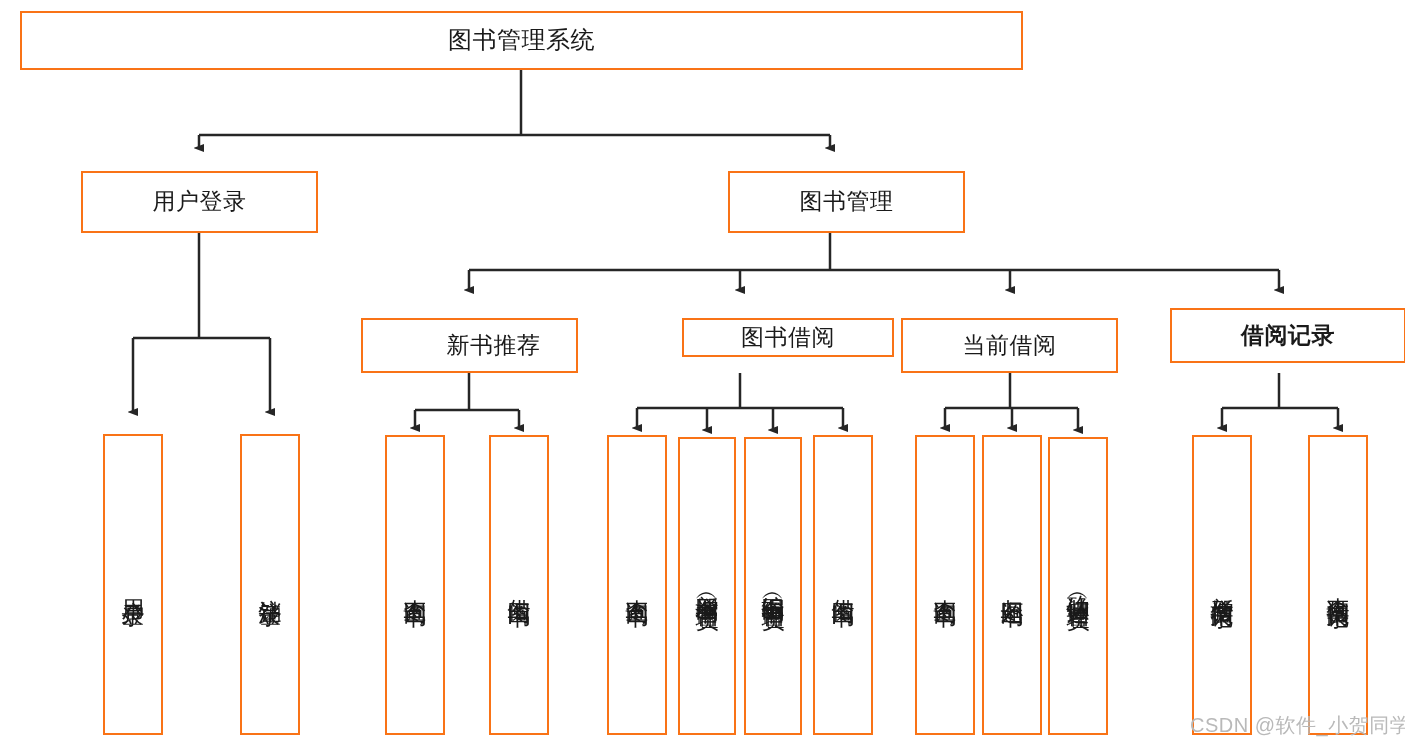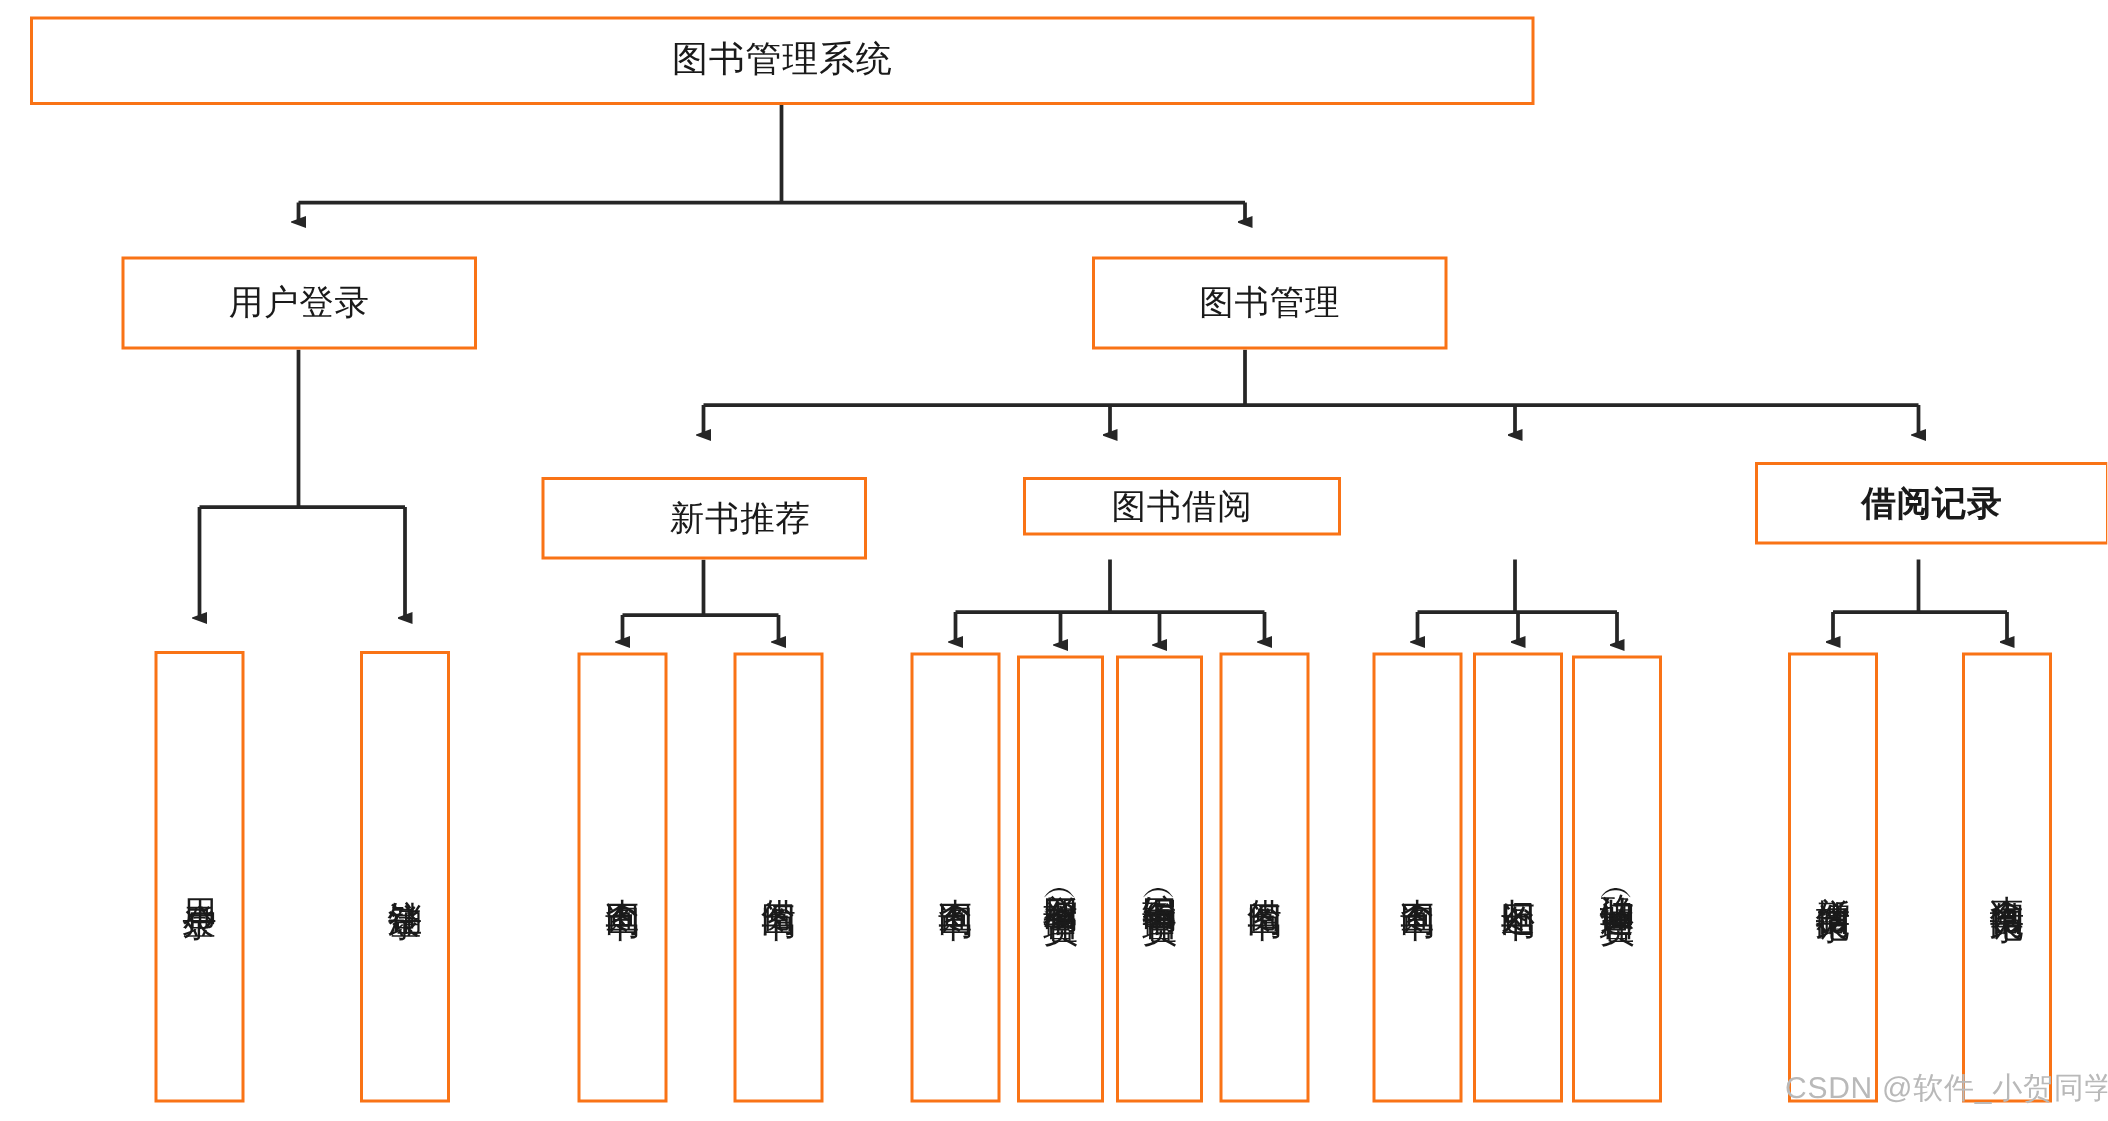--- a/index.html
+++ b/index.html
@@ -120,20 +120,21 @@
   <div class="node node-h root" style="left:20px; top:11px; width:1003px; height:59px;">图书管理系统</div>
 
   <div class="node node-h" style="left:81px; top:171px; width:237px; height:62px;">用户登录</div>
 
   <div class="node node-h" style="left:728px; top:171px; width:237px; height:62px;">图书管理</div>
 
   <div class="node node-h" style="left:361px; top:318px; width:217px; height:55px;padding-left:48px;">新书推荐</div>
 
   <div class="node node-h" style="left:634px; top:318px; width:212px; height:39px;margin-left:48px;">图书借阅</div>
 
+  <div class="node node-h" style="left:901px; top:318px; width:217px; height:55px;">当前借阅</div>
 
   <div class="node node-h" style="left:1170px; top:308px; width:236px; height:55px;font-weight:bold;">借阅记录</div>
 
   <div class="node node-v" style="left:103px; top:434px; width:60px; height:301px;">用户登录</div>
 
   <div class="node node-v" style="left:240px; top:434px; width:60px; height:301px;">注销登录</div>
 
   <div class="node node-v" style="left:385px; top:435px; width:60px; height:300px;">查询图书</div>
 
   <div class="node node-v" style="left:489px; top:435px; width:60px; height:300px;">借阅图书</div>

